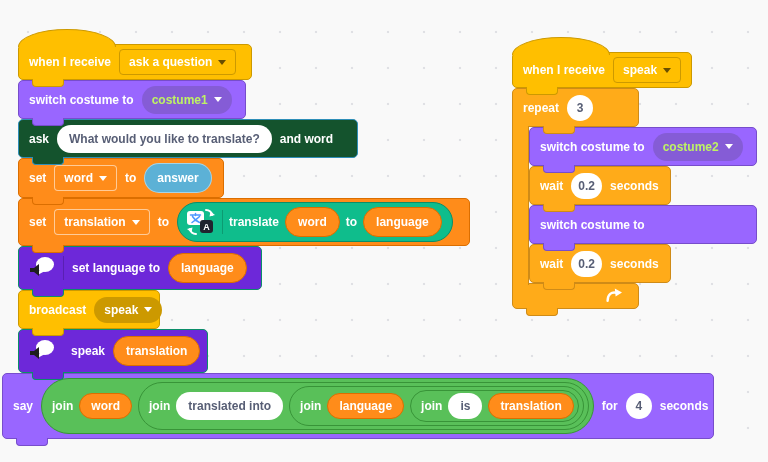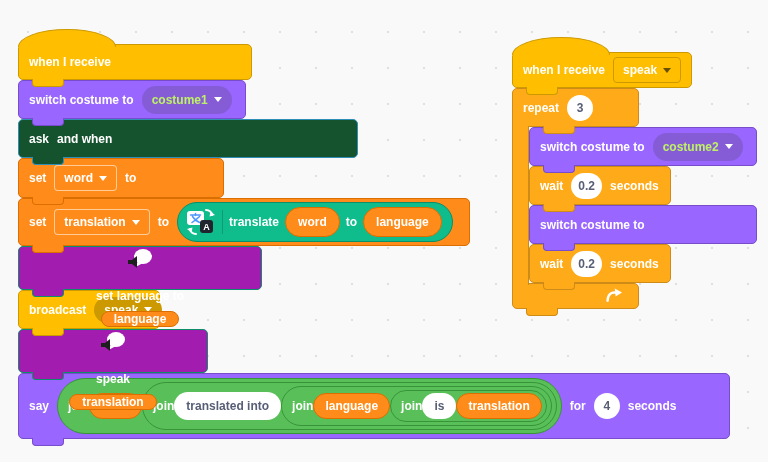--- a/index.html
+++ b/index.html
@@ -23,21 +23,21 @@
   .hat::before{ 
     content:"";position:absolute;top:-16px;left:-1px;width:96px;height:17px;
     background-color:inherit;border-color:inherit;border-style:solid;
     border-width:1px 1px 0 1px;border-radius:50% 50% 0 0 / 100% 100% 0 0;
   }
   .c-events   {background-color:#FFBF00;border-color:#CC9900;}
   .c-control  {background-color:#FFAB19;border-color:#CF8B17;}
   .c-looks    {background-color:#9966FF;border-color:#774DCB;}
   .c-sensing  {background-color:#14532d;border-color:#2E8EB8;}
   .c-variables{background-color:#FF8C1A;border-color:#DB6E00;}
-  .c-ext      {background-color:#a21caf;border-color:#0B8E69;flex-direction:column;}
+  .c-ext      {background-color:#6d28d9;border-color:#0B8E69;}
 
   .lbl{display:inline-block;}
   .arr{width:0;height:0;border-left:4px solid transparent;border-right:4px solid transparent;border-top:5px solid #fff;}
   .arr-dark{border-top-color:rgba(40,30,0,0.7);}
 
   .field{display:inline-flex;align-items:center;gap:6px;height:26px;padding:0 9px;
          border-radius:4px;border:1px solid;box-sizing:border-box;}
   .f-events{background:#FFBF00;border-color:#CC9900;}
   .f-vars{background:#FF8C1A;border-color:rgba(255,255,255,0.55);}
 
@@ -48,59 +48,65 @@
   .o-var{background:#FF8C1A;border:1px solid #DB6E00;color:#fff;height:30px;padding:0 12px;font-weight:700;}
   .o-var-sm{height:26px;padding:0 11px;}
   .o-blue{background:#5CB1D6;border:1px solid rgba(255,255,255,0.45);color:#fff;height:30px;padding:0 12px;font-weight:700;}
   .o-looksdd{background:#855CD6;color:#bef264;height:28px;padding:0 10px;font-weight:700;}
   .o-eventsdd{background:#CC9900;color:#fff;height:26px;padding:0 10px;font-weight:700;}
 
   .extpill{display:inline-flex;align-items:center;gap:6px;height:38px;padding:0 10px 0 8px;
            border-radius:999px;background:#0FBD8C;border:1px solid #0B8E69;}
   .divider{width:1px;height:24px;background:rgba(0,0,0,0.18);}
 
-  .join{display:inline-flex;align-items:center;border-radius:999px;
+  .join{display:inline-flex;align-items:center;gap:6px;border-radius:999px;
         background:#59C059;border:1px solid #389438;padding:0 4px 0 10px;}
   .j1{height:54px;} .j2{height:46px;} .j3{height:38px;} .j4{height:30px;}
   .j4 .o-white{height:26px;} .j3 > .o-var-sm, .j4 .o-var-sm{height:26px;}
 
   .arm{position:absolute;background:#FFAB19;box-sizing:border-box;
        border-left:1px solid #CF8B17;border-right:1px solid #CF8B17;}
   .c-bottom{border-radius:0 5px 5px 5px;}
   .c-top{border-radius:5px 5px 5px 0;}
   .c-top::after{left:30px;}
   svg{display:block;}
 </style>
 </head>
 <body>
 
 <div class="blk c-events hat" style="left:18px;top:44px;width:234px;height:36px;z-index:50">
   <span class="lbl">when I receive</span>
+  <span class="field f-events">
+    <span>ask a question</span>
+    <span class="arr arr-dark"></span>
+  </span>
 </div>
 
 <div class="blk c-looks" style="left:18px;top:80px;width:228px;height:39px;z-index:49">
   <span class="lbl">switch costume to</span>
   <span class="oval o-looksdd">
     <span>costume1</span>
     <span class="arr"></span>
   </span>
 </div>
 
 <div class="blk c-sensing" style="left:18px;top:119px;width:340px;height:39px;z-index:48">
   <span class="lbl">ask</span>
-  <span class="lbl">and when</span>
+  <span class="oval o-white">What would you like to translate?</span>
+  <span class="lbl">and word</span>
 </div>
 
 <div class="blk c-variables" style="left:18px;top:158px;width:206px;height:40px;z-index:47">
   <span class="lbl">set</span>
   <span class="field f-vars">
     <span>word</span>
     <span class="arr"></span>
   </span>
   <span class="lbl">to</span>
+  <span class="oval o-blue">answer</span>
 </div>
 
 <div class="blk c-variables" style="left:18px;top:198px;width:452px;height:48px;z-index:46">
   <span class="lbl">set</span>
   <span class="field f-vars">
     <span>translation</span>
     <span class="arr"></span>
   </span>
   <span class="lbl">to</span>
   <span class="extpill">
@@ -151,21 +157,21 @@
       <ellipse cx="16" cy="9.5" rx="9" ry="7.5" fill="#ffffff"></ellipse>
       <polygon points="11,14 8.5,20 16,16" fill="#ffffff"></polygon>
       <polygon points="1,13 5,13 10,9 10,21 5,17 1,17" fill="#1e1e1e"></polygon>
     </svg>
   </span>
   <span class="divider"></span>
   <span class="lbl">speak</span>
   <span class="oval o-var">translation</span>
 </div>
 
-<div class="blk c-looks" style="left:18px;top:373px;width:712px;height:66px;z-index:42;gap:8px;">
+<div class="blk c-looks" style="left:2px;top:373px;width:712px;height:66px;z-index:42;gap:8px;">
   <span class="lbl">say</span>
   <span class="join j1">
     <span class="lbl">join</span>
     <span class="oval o-var o-var-sm">word</span>
     <span class="join j2">
       <span class="lbl">join</span>
       <span class="oval o-white">translated into</span>
       <span class="join j3">
         <span class="lbl">join</span>
         <span class="oval o-var o-var-sm">language</span>

